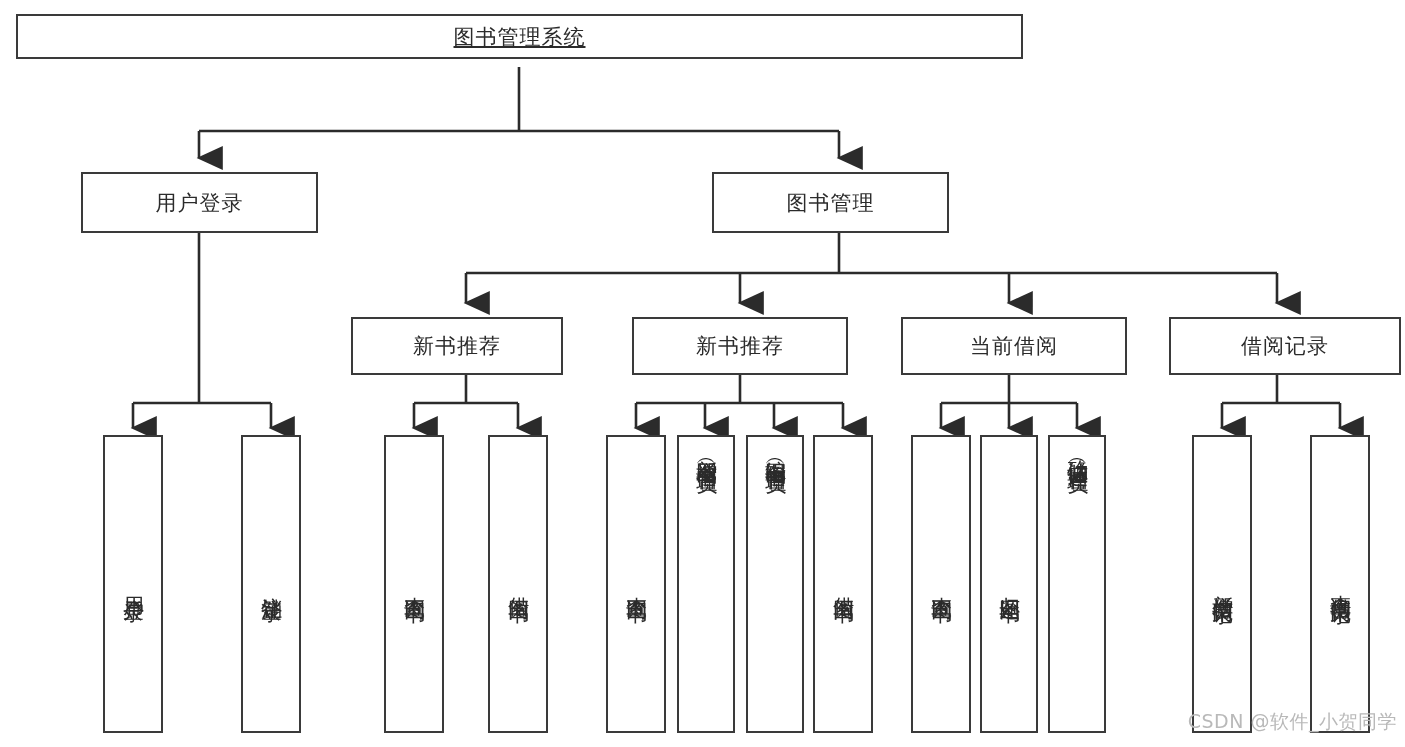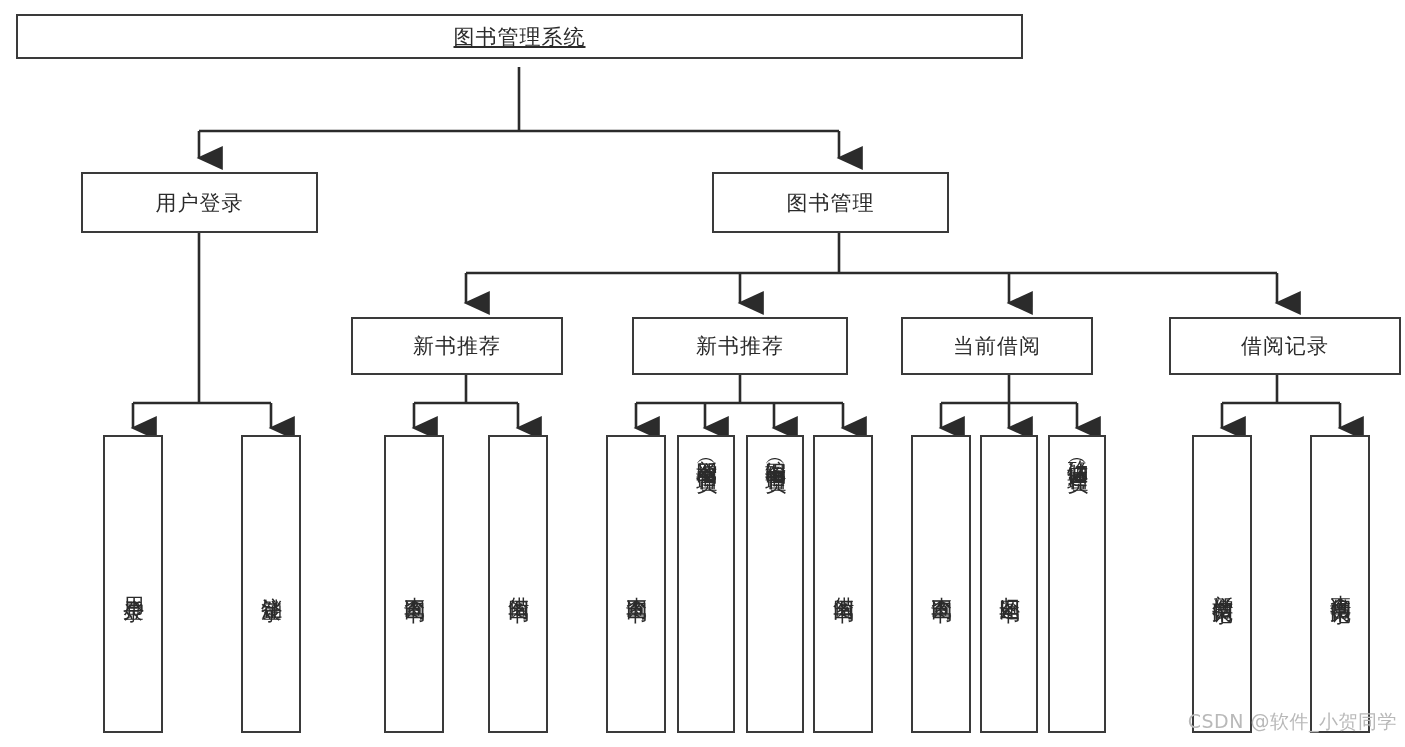--- a/index.html
+++ b/index.html
@@ -125,21 +125,21 @@
   <div class="node h" style="left:712px;top:172px;width:237px;height:61px;">
     <span>图书管理</span>
   </div>
 
   <div class="node h" style="left:351px;top:317px;width:212px;height:58px;">
     <span>新书推荐</span>
   </div>
   <div class="node h" style="left:632px;top:317px;width:216px;height:58px;">
     <span>新书推荐</span>
   </div>
-  <div class="node h" style="left:901px;top:317px;width:192px;height:58px;">
+  <div class="node h" style="left:901px;top:317px;width:226px;height:58px;">
     <span>当前借阅</span>
   </div>
   <div class="node h" style="left:1169px;top:317px;width:232px;height:58px;">
     <span>借阅记录</span>
   </div>
 
   <div class="node v" style="left:103px;top:435px;width:60px;height:298px;">
     <div class="vwrap">
         <span class="vtext">用户登录</span>
       </div>

